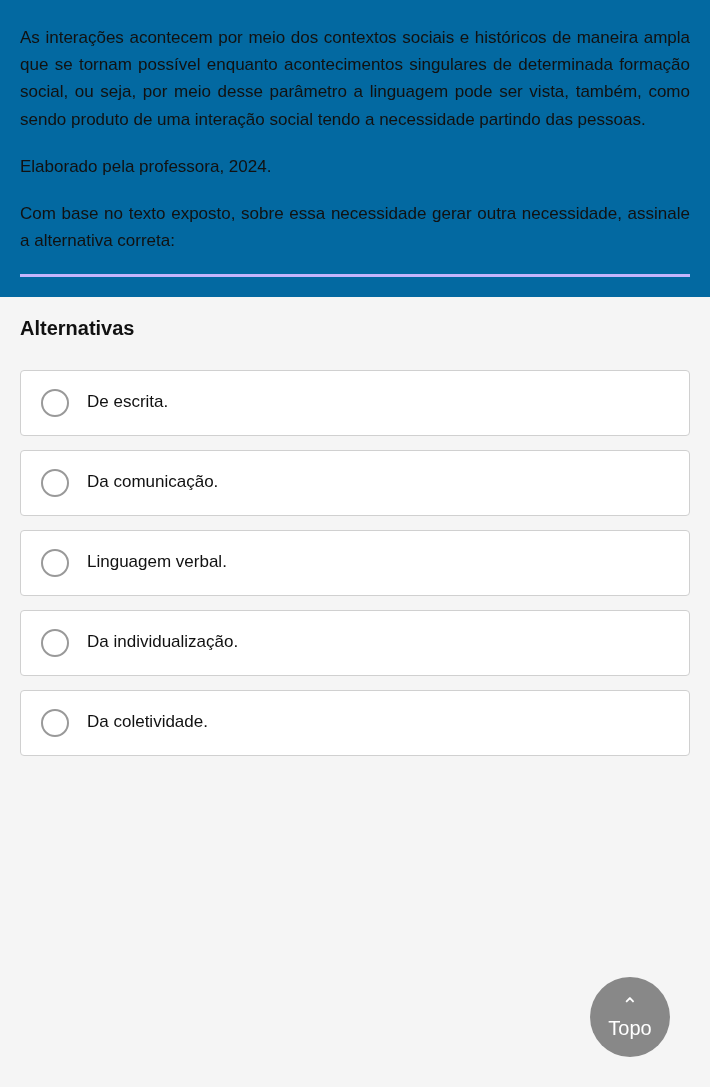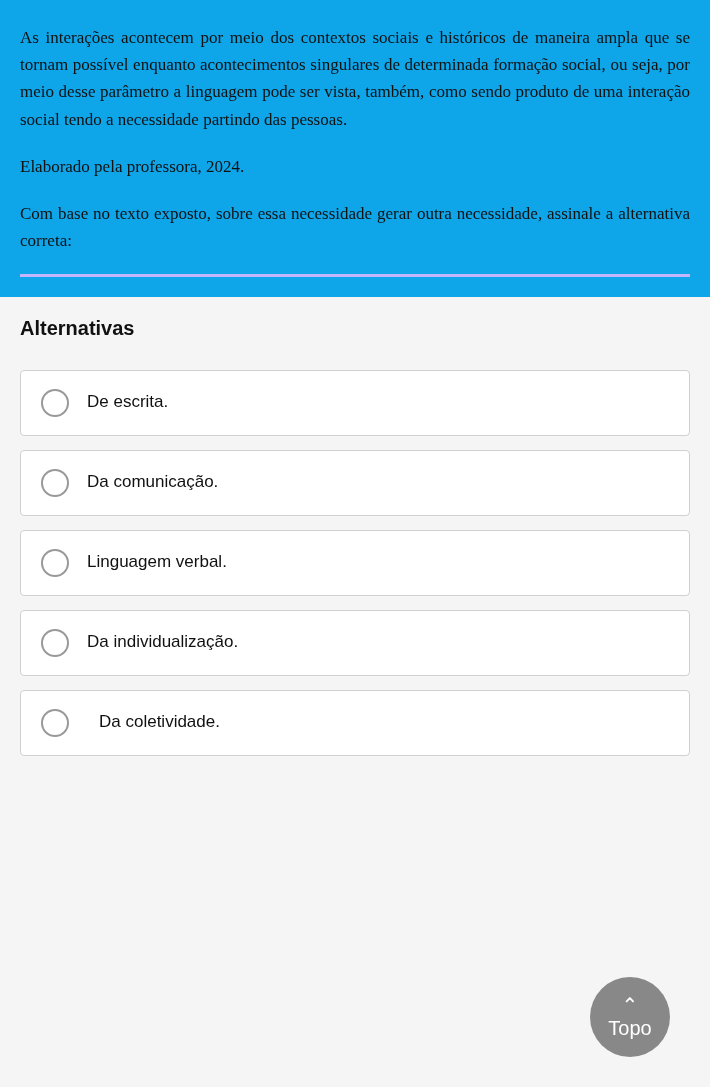--- a/index.html
+++ b/index.html
@@ -10,23 +10,22 @@
 
     body {
       font-family: Arial, sans-serif;
       background-color: #f5f5f5;
       width: 710px;
       min-height: 1087px;
       position: relative;
     }
 
     .main-content {
-      background-color: #0ea5e9;
+      background-color: #0369a1;
       padding: 24px 20px 20px 20px;
-      font-family: Liberation Serif, serif;
     }
 
     .text-block {
       font-size: 17px;
       line-height: 1.6;
       text-align: justify;
       color: #111111;
       margin-bottom: 20px;
     }
 
@@ -65,21 +64,20 @@
       border-radius: 4px;
       padding: 18px 20px;
       margin-bottom: 14px;
       display: flex;
       align-items: flex-start;
       cursor: pointer;
     }
 
     .option-card:last-child {
       margin-bottom: 0;
-      gap: 12px;
     }
 
     .radio-circle {
       width: 28px;
       height: 28px;
       border-radius: 50%;
       border: 2px solid #999999;
       background-color: #ffffff;
       flex-shrink: 0;
       margin-right: 18px;

